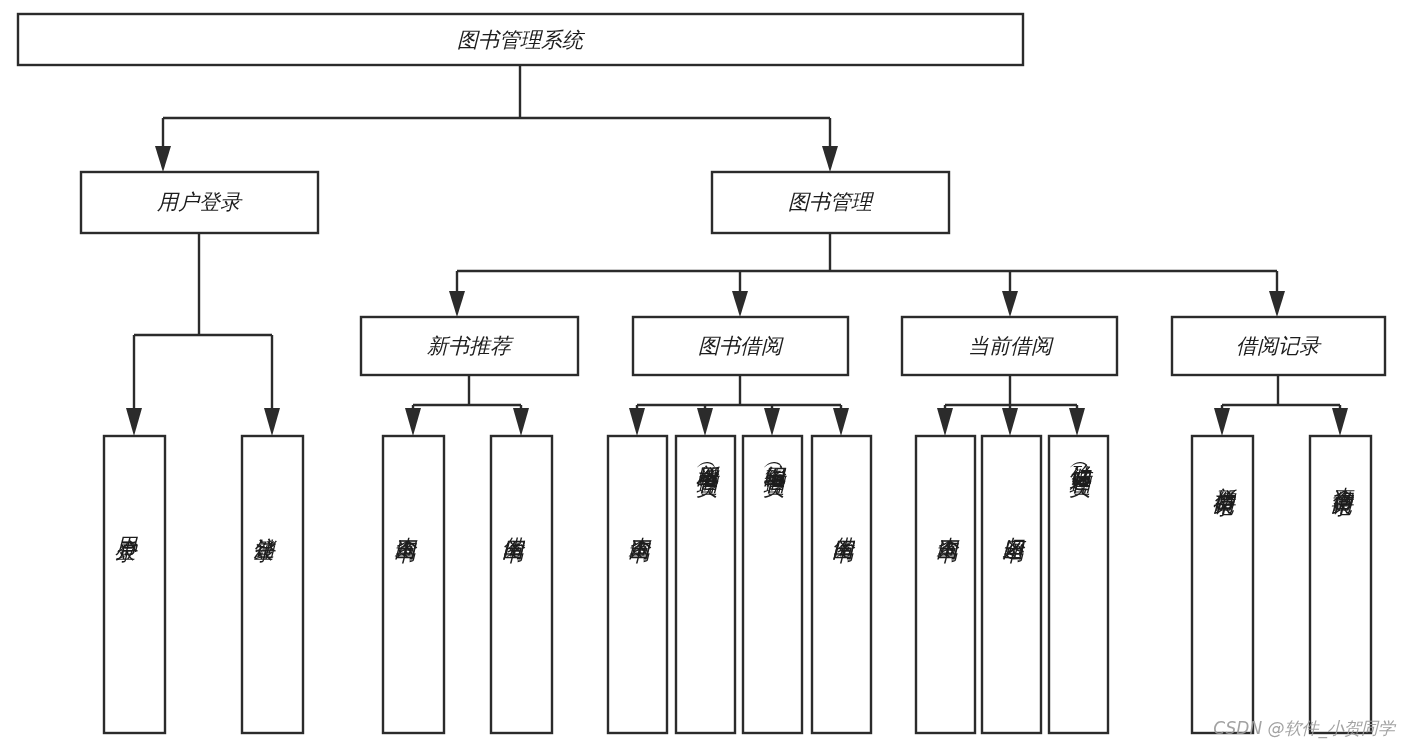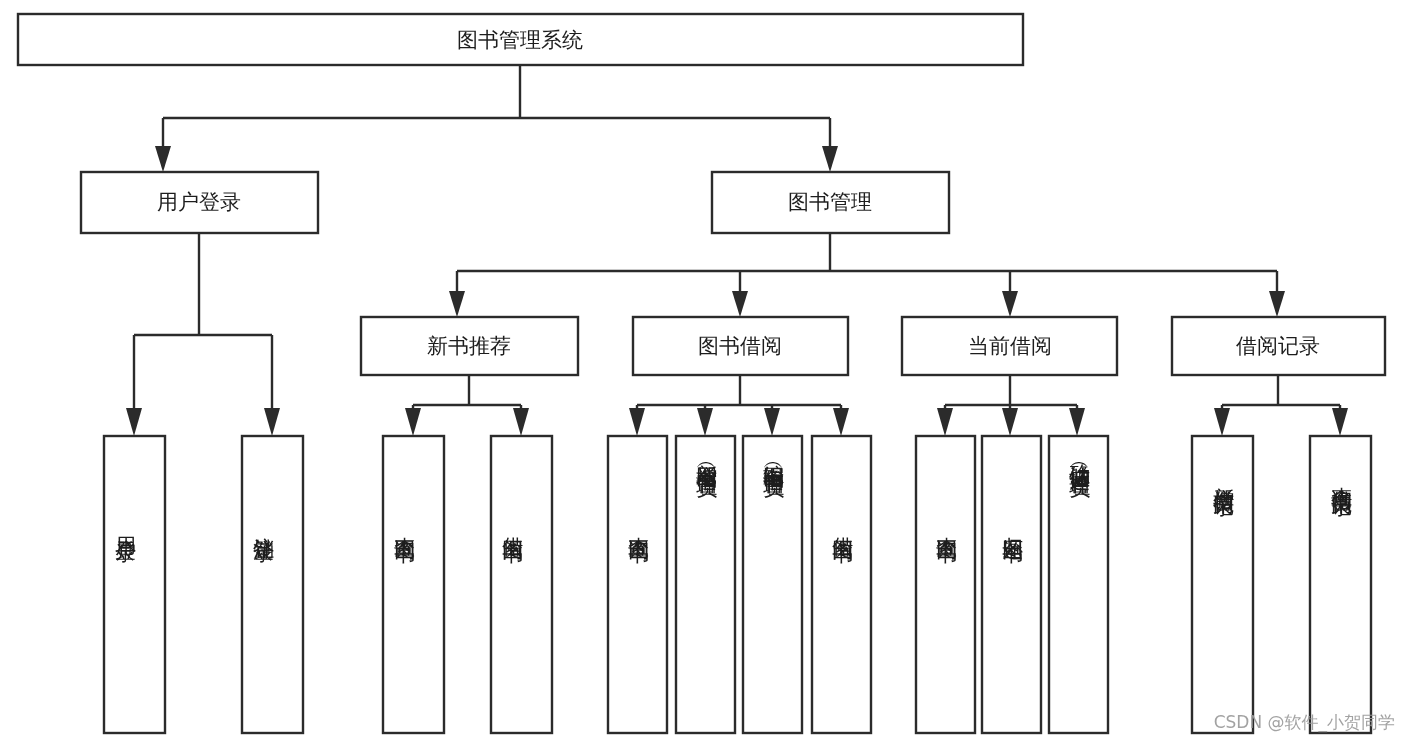--- a/index.html
+++ b/index.html
@@ -10,20 +10,21 @@
   }
   body {
     font-family: "DejaVu Sans", "Liberation Sans", sans-serif;
   }
   #diagram-root {
     position: relative;
     width: 1405px;
     height: 747px;
     background: #ffffff;
     overflow: hidden;
+    font-style: italic;
   }
   #diagram-svg {
     position: absolute;
     left: 0;
     top: 0;
     width: 1405px;
     height: 747px;
     display: block;
   }
   .node-rect {
@@ -58,21 +59,21 @@
     line-height: 1.08;
     color: #1d1d1d;
     white-space: nowrap;
     letter-spacing: 2px;
     pointer-events: none;
     user-select: none;
   }
   .watermark {
     position: absolute;
     right: 10px;
-    bottom: 13px;
+    bottom: 7px;
     font-family: "DejaVu Sans", "Liberation Sans", sans-serif;
     font-size: 17px;
     color: #9b9b9b;
     opacity: 0.92;
     white-space: nowrap;
     user-select: none;
   }
 </style>
 </head>
 <body>

